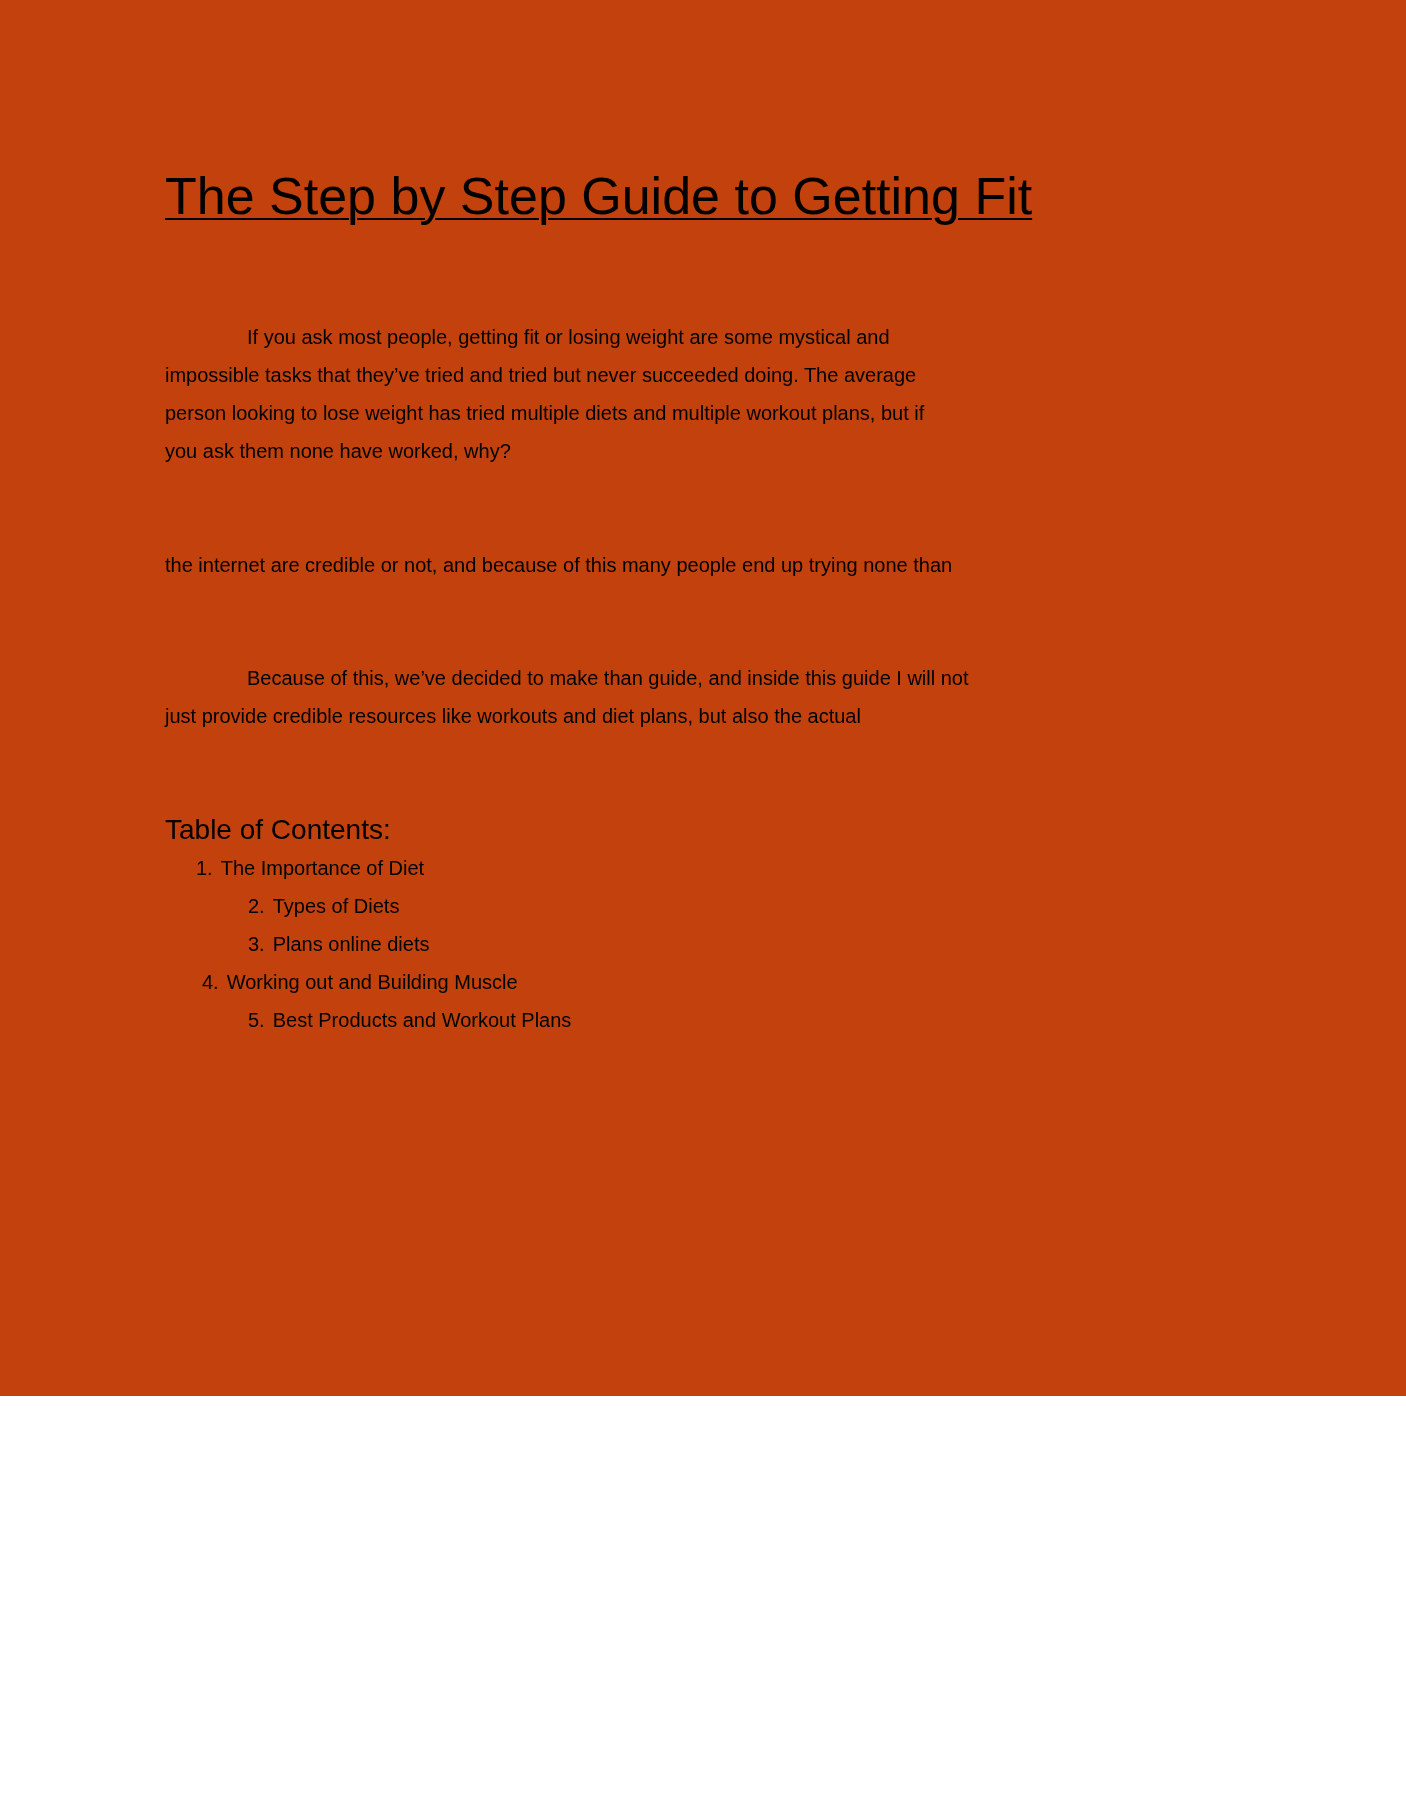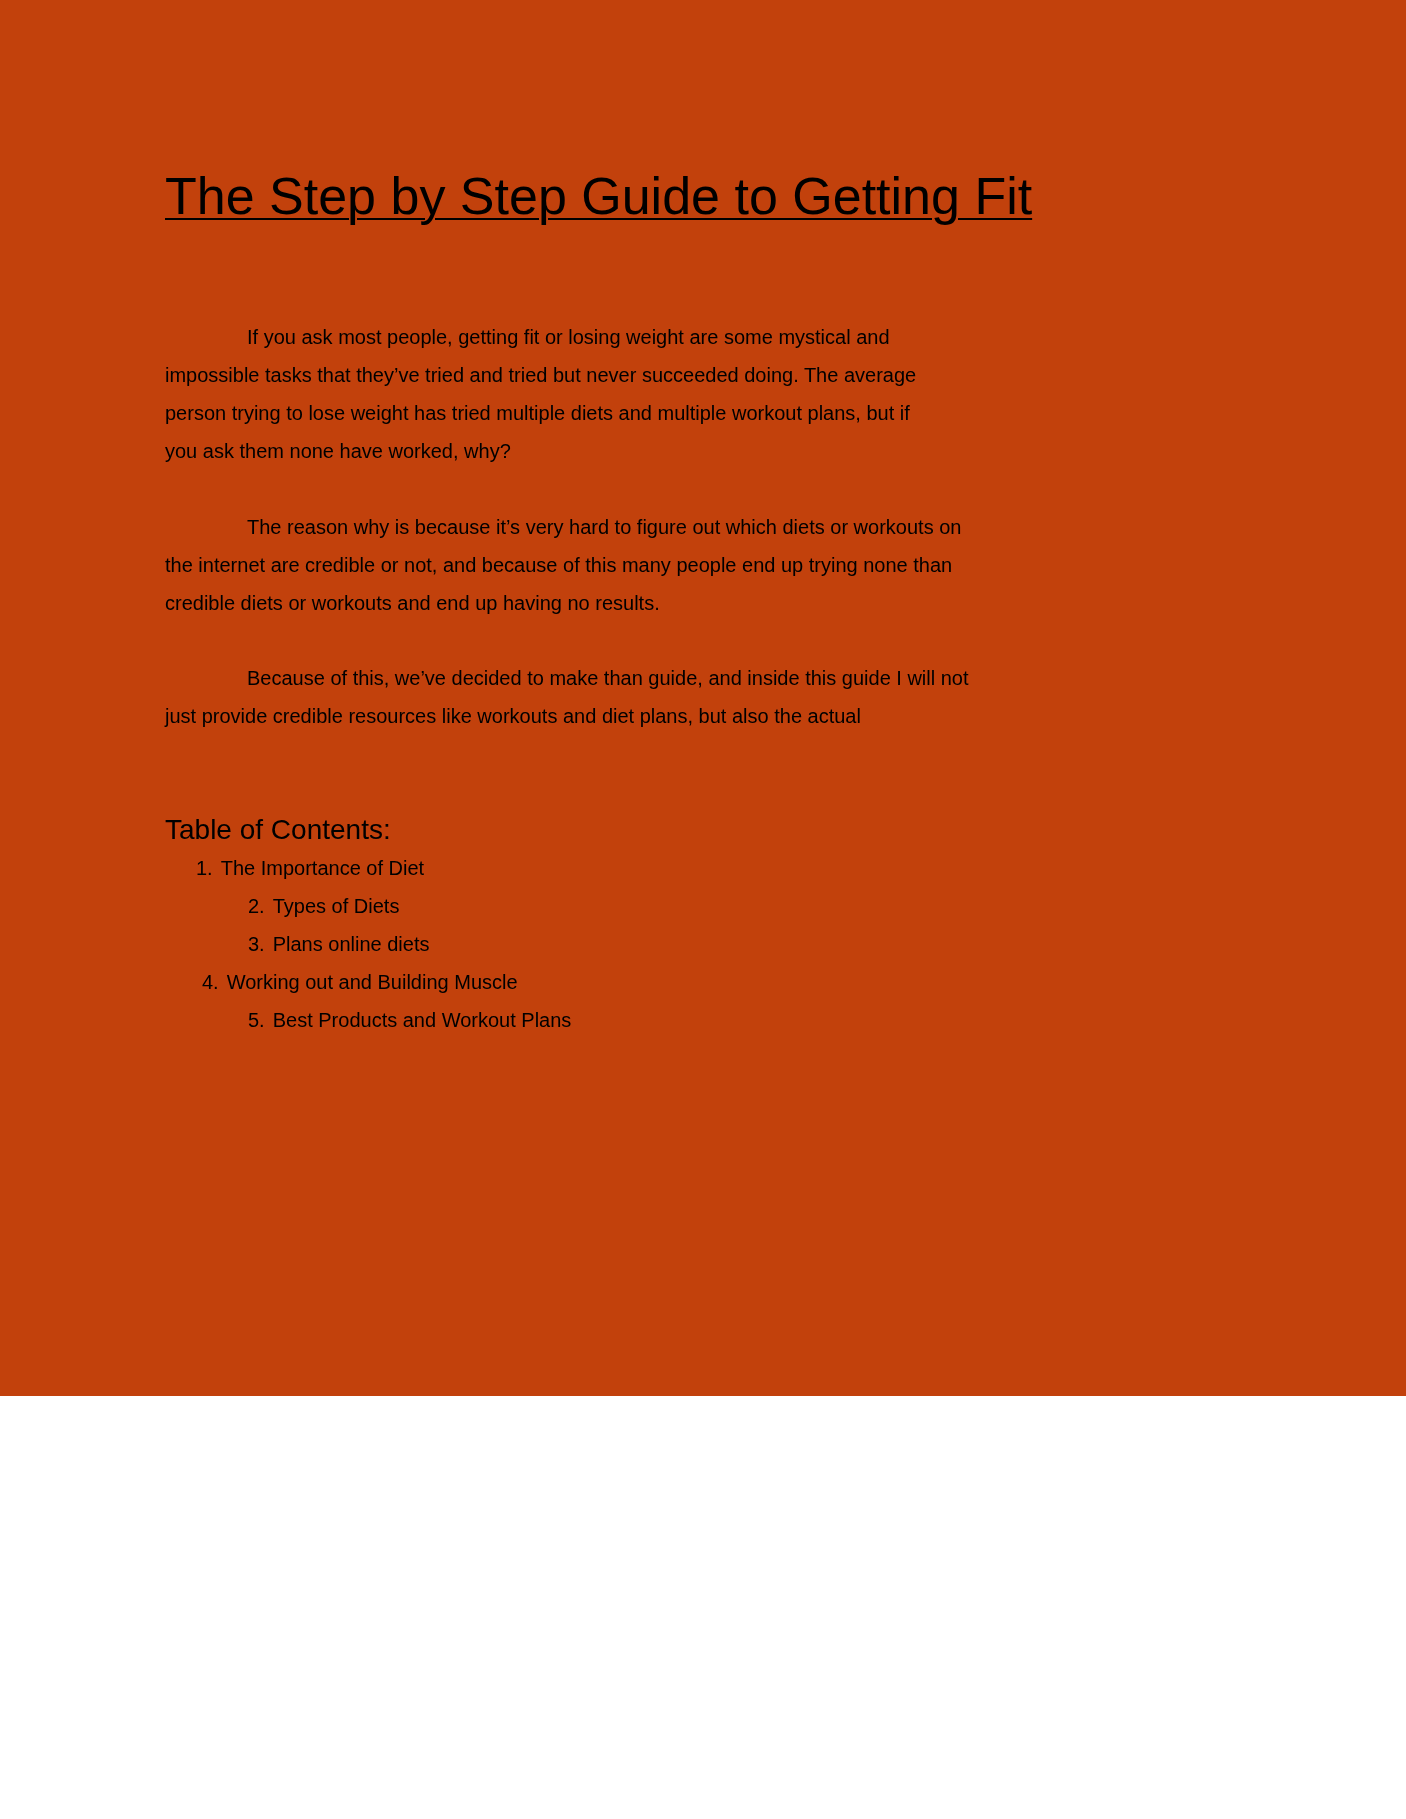--- a/index.html
+++ b/index.html
@@ -73,28 +73,27 @@
 </head>
 <body>
 
 <div class="page">
 
   <h1 class="title">The Step by Step Guide to Getting Fit</h1>
 
   <p class="para" id="p1">
     <span class="indent"></span><span>If you ask most people, getting fit or losing weight are some mystical and</span><br>
     <span>impossible tasks that they’ve tried and tried but never succeeded doing. The average</span><br>
-    <span>person trying to lose weight has tried multiple diets and multiple workout plans, but if</span><br>
+    <span>person looking to lose weight has tried multiple diets and multiple workout plans, but if</span><br>
     <span>you ask them none have worked, why?</span>
   </p>
 
   <p class="para" id="p2">
-    <span class="indent"></span><span>The reason why is because it’s very hard to figure out which diets or workouts on</span><br>
+    <span class="indent"></span><br>
     <span>the internet are credible or not, and because of this many people end up trying none than</span><br>
-    <span>credible diets or workouts and end up having no results.</span>
   </p>
 
   <p class="para" id="p3">
     <span class="indent"></span><span>Because of this, we’ve decided to make than guide, and inside this guide I will not</span><br>
     <span>just provide credible resources like workouts and diet plans, but also the actual</span><br>
   </p>
 
   <p class="toc-heading">Table of Contents:</p>
 
   <p class="toc-item" id="toc-1">

